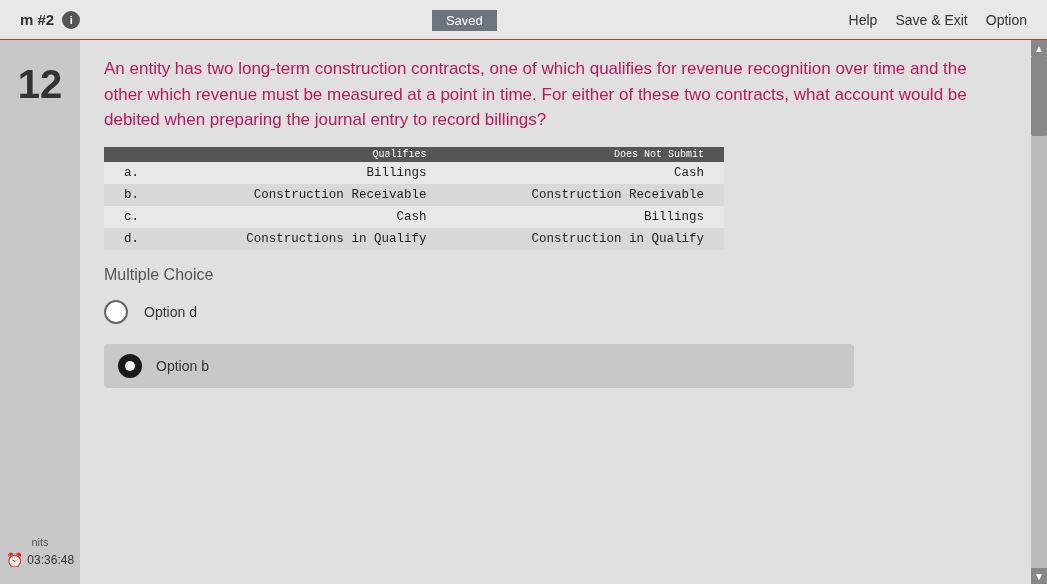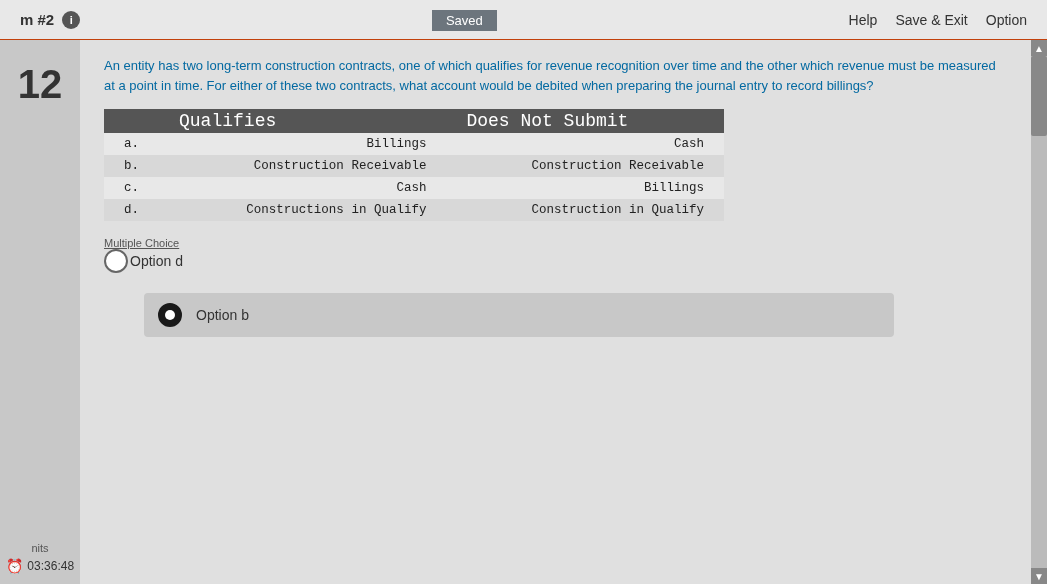--- a/index.html
+++ b/index.html
@@ -80,21 +80,21 @@
       flex-shrink: 0;
     }
     .question-number {
       font-size: 40px;
       font-weight: bold;
       color: #333;
       line-height: 1;
     }
     .left-bottom {
       margin-top: auto;
-      margin-bottom: 10px;
+      margin-bottom: 16px;
       display: flex;
       flex-direction: column;
       align-items: center;
       gap: 4px;
       text-align: center;
     }
     .units-label {
       font-size: 11px;
       color: #555;
     }
@@ -111,41 +111,41 @@
 
     
     .content-area {
       flex: 1;
       background: #e0e0e0;
       padding: 16px 24px;
       overflow-y: auto;
     }
 
     .question-text {
-      font-size: 13px;
-      color: #0369a1;
+      font-size: 17px;
+      color: #be185d;
       line-height: 1.5;
       margin-bottom: 14px;
     }
 
     
     .answer-table {
       border-collapse: collapse;
       width: 620px;
       margin-bottom: 16px;
       font-size: 12.5px;
       font-family: 'Courier New', monospace;
     }
     .answer-table th {
       background: #555;
       color: white;
-      text-align: left;
+      text-align: right;
       padding: 2px 20px;
       font-weight: normal;
-      font-size: 18px;
+      font-size: 10px;
     }
     .answer-table th:first-child {
       width: 30px;
       background: #555;
     }
     .answer-table td {
       padding: 4px 20px;
       color: #222;
       vertical-align: top;
       text-align: right;
@@ -155,35 +155,35 @@
       text-align: center;
     }
     .answer-table tr:nth-child(even) td {
       background: #d8d8d8;
     }
     .answer-table tr:nth-child(odd) td {
       background: #e8e8e8;
     }
 
     .question-type-label {
-      font-size: 11px;
+      font-size: 16px;
       color: #555;
-      text-decoration: underline;
+      margin-bottom: 16px;
     }
 
     
     .options-list {
       display: flex;
       flex-direction: column;
       gap: 20px;
     }
     .option-item {
       display: flex;
       align-items: center;
-      gap: 2px;
+      gap: 16px;
     }
     .radio-circle {
       width: 24px;
       height: 24px;
       border-radius: 50%;
       border: 2px solid #666;
       background: white;
       flex-shrink: 0;
       cursor: pointer;
       display: flex;
@@ -208,21 +208,20 @@
 
     
     .option-b-row {
       background: #c8c8c8;
       border-radius: 4px;
       padding: 10px 14px;
       display: flex;
       align-items: center;
       gap: 14px;
       width: 750px;
-      margin-left: 40px;
     }
 
     
     .right-scrollbar {
       width: 16px;
       background: #aaa;
       display: flex;
       flex-direction: column;
       align-items: center;
     }

